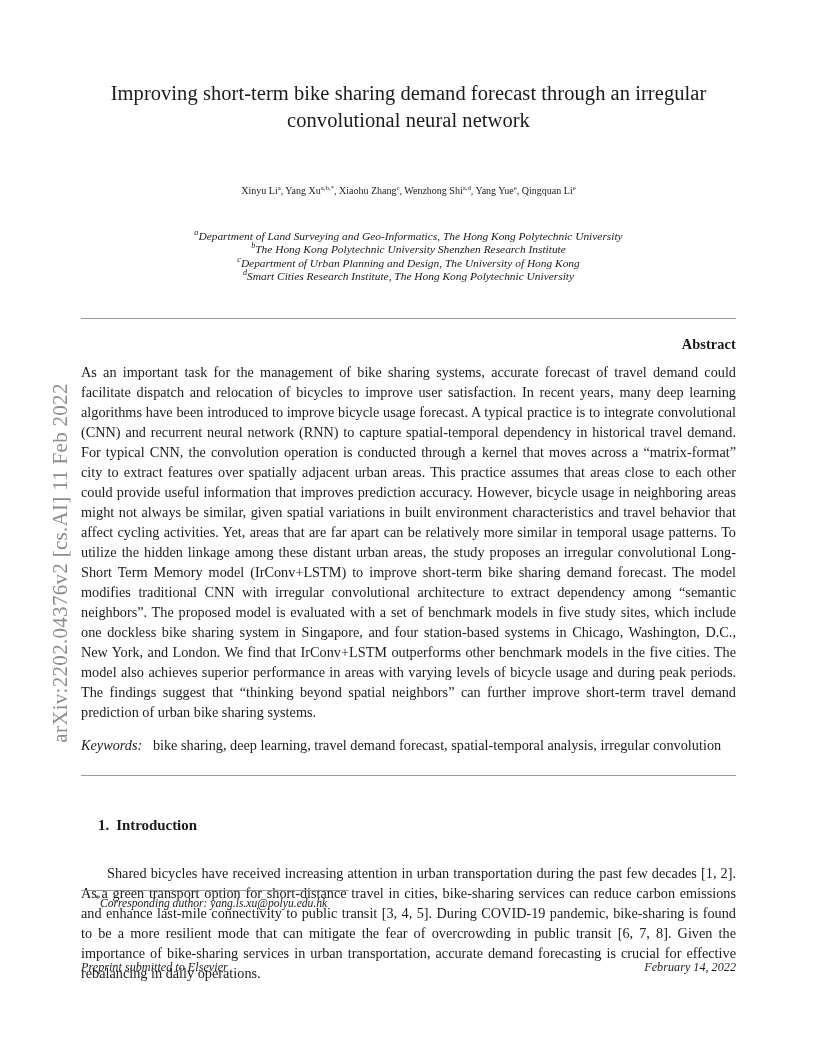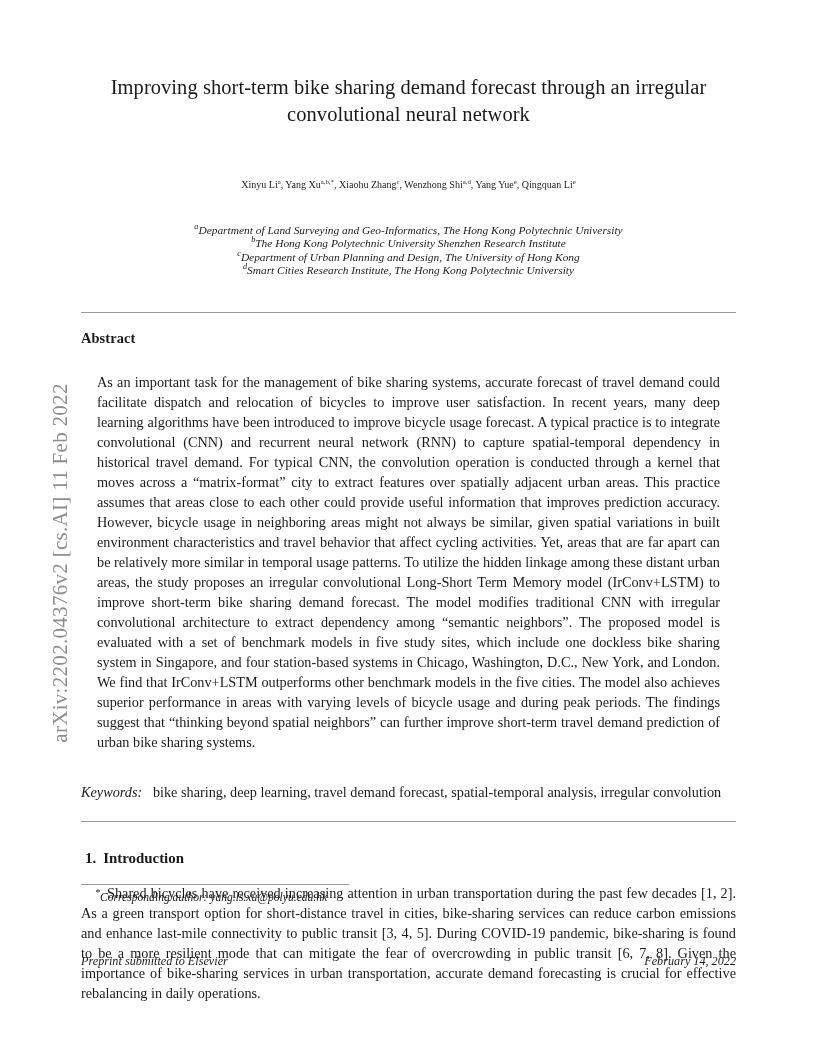--- a/index.html
+++ b/index.html
@@ -34,21 +34,21 @@
     color: #8d8d8d;
     white-space: nowrap;
     text-align: center;
     line-height: 40px;
   }
 
   
   #content {
     position: absolute;
     left: 81px;
-    top: 0px;
+    top: 6px;
     width: 655px;
     height: 788px;
   }
 
   .title {
     margin: 0;
     padding-top: 74px;
     font-size: 20.5px;
     font-weight: normal;
     line-height: 27px;
@@ -95,24 +95,25 @@
   }
   #rule-top { margin-top: 34px; }
   #rule-bottom { margin-top: 19px; }
 
   .section-heading {
     margin: 0;
     padding-top: 17px;
     font-size: 14.4px;
     font-weight: bold;
     letter-spacing: 0.1px;
+    text-align: right;
   }
 
   .abstract-body {
-    margin: 16px;
+    margin: 0;
     padding-top: 9px;
     font-size: 14.25px;
     line-height: 20.05px;
     text-align: justify;
     text-justify: inter-word;
     hyphens: none;
   }
 
   .keywords {
     margin: 0;
@@ -122,21 +123,21 @@
     text-align: justify;
   }
   .keywords .kw-label {
     font-style: italic;
   }
   .keywords .kw-list {
     
   }
 
   .intro-heading {
-    margin: 4px;
+    margin: 17px;
     padding-top: 24px;
     font-size: 14.9px;
     font-weight: bold;
   }
   .intro-heading .num {
     margin-right: 7px;
   }
 
   .intro-body {
     margin: 0;

